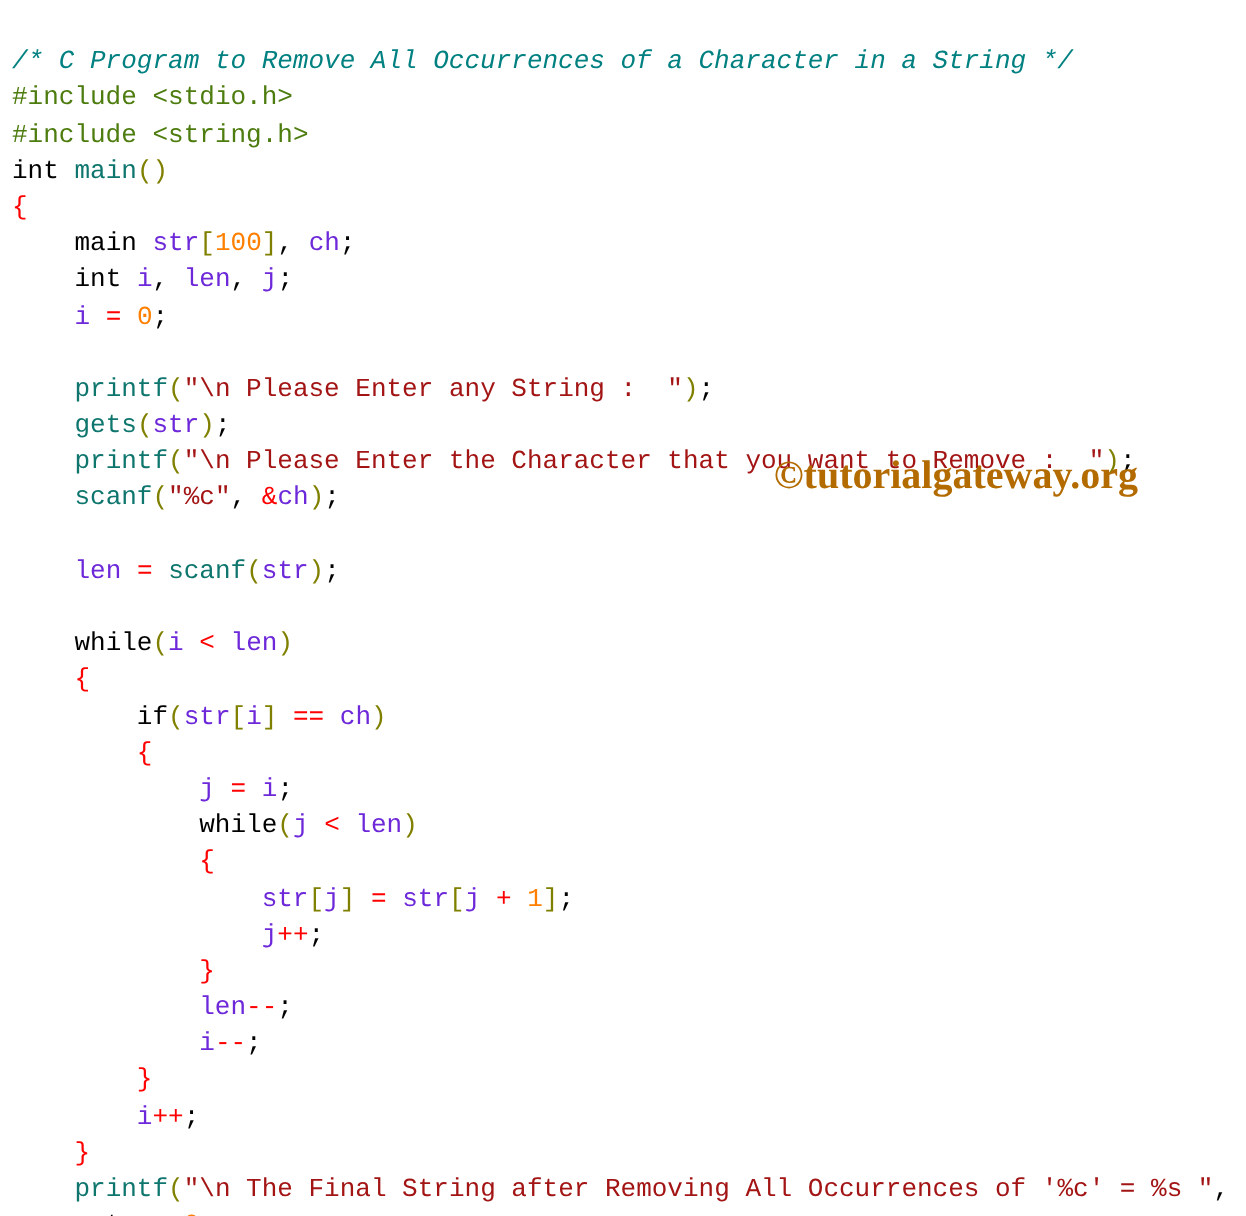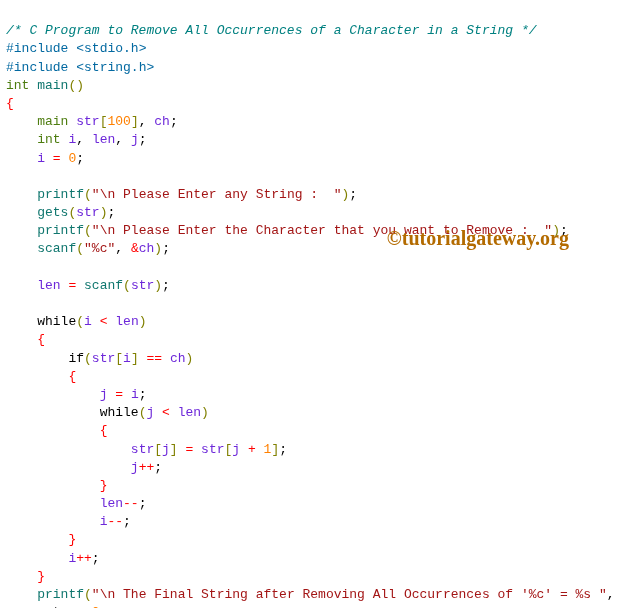--- a/index.html
+++ b/index.html
@@ -11,23 +11,23 @@
     width: 623px;
     background: #fff;
   }
   .code-area {
     padding: 4px 6px 2px 6px;
     background: #fff;
     white-space: pre;
     position: relative;
   }
   .comment { color: #008080; font-style: italic; text-align: center; }
-  .preproc { color: #0369a1; }
+  .preproc { color: #4d7c0f; }
   .keyword { color: #000000; }
-  .type    { color: #4d7c0f; }
+  .type    { color: #000000; }
   .func    { color: #0f766e; }
   .string  { color: #a31515; }
   .paren   { color: #808000; }
   .bracket { color: #808000; }
   .brace   { color: #ff0000; }
   .number  { color: #ff8000; margin-top: 16px; }
   .op      { color: #ff0000; }
   .punct   { color: #000; }
   .ident   { color: #6d28d9; }
   .amp     { color: #ff0000; }

